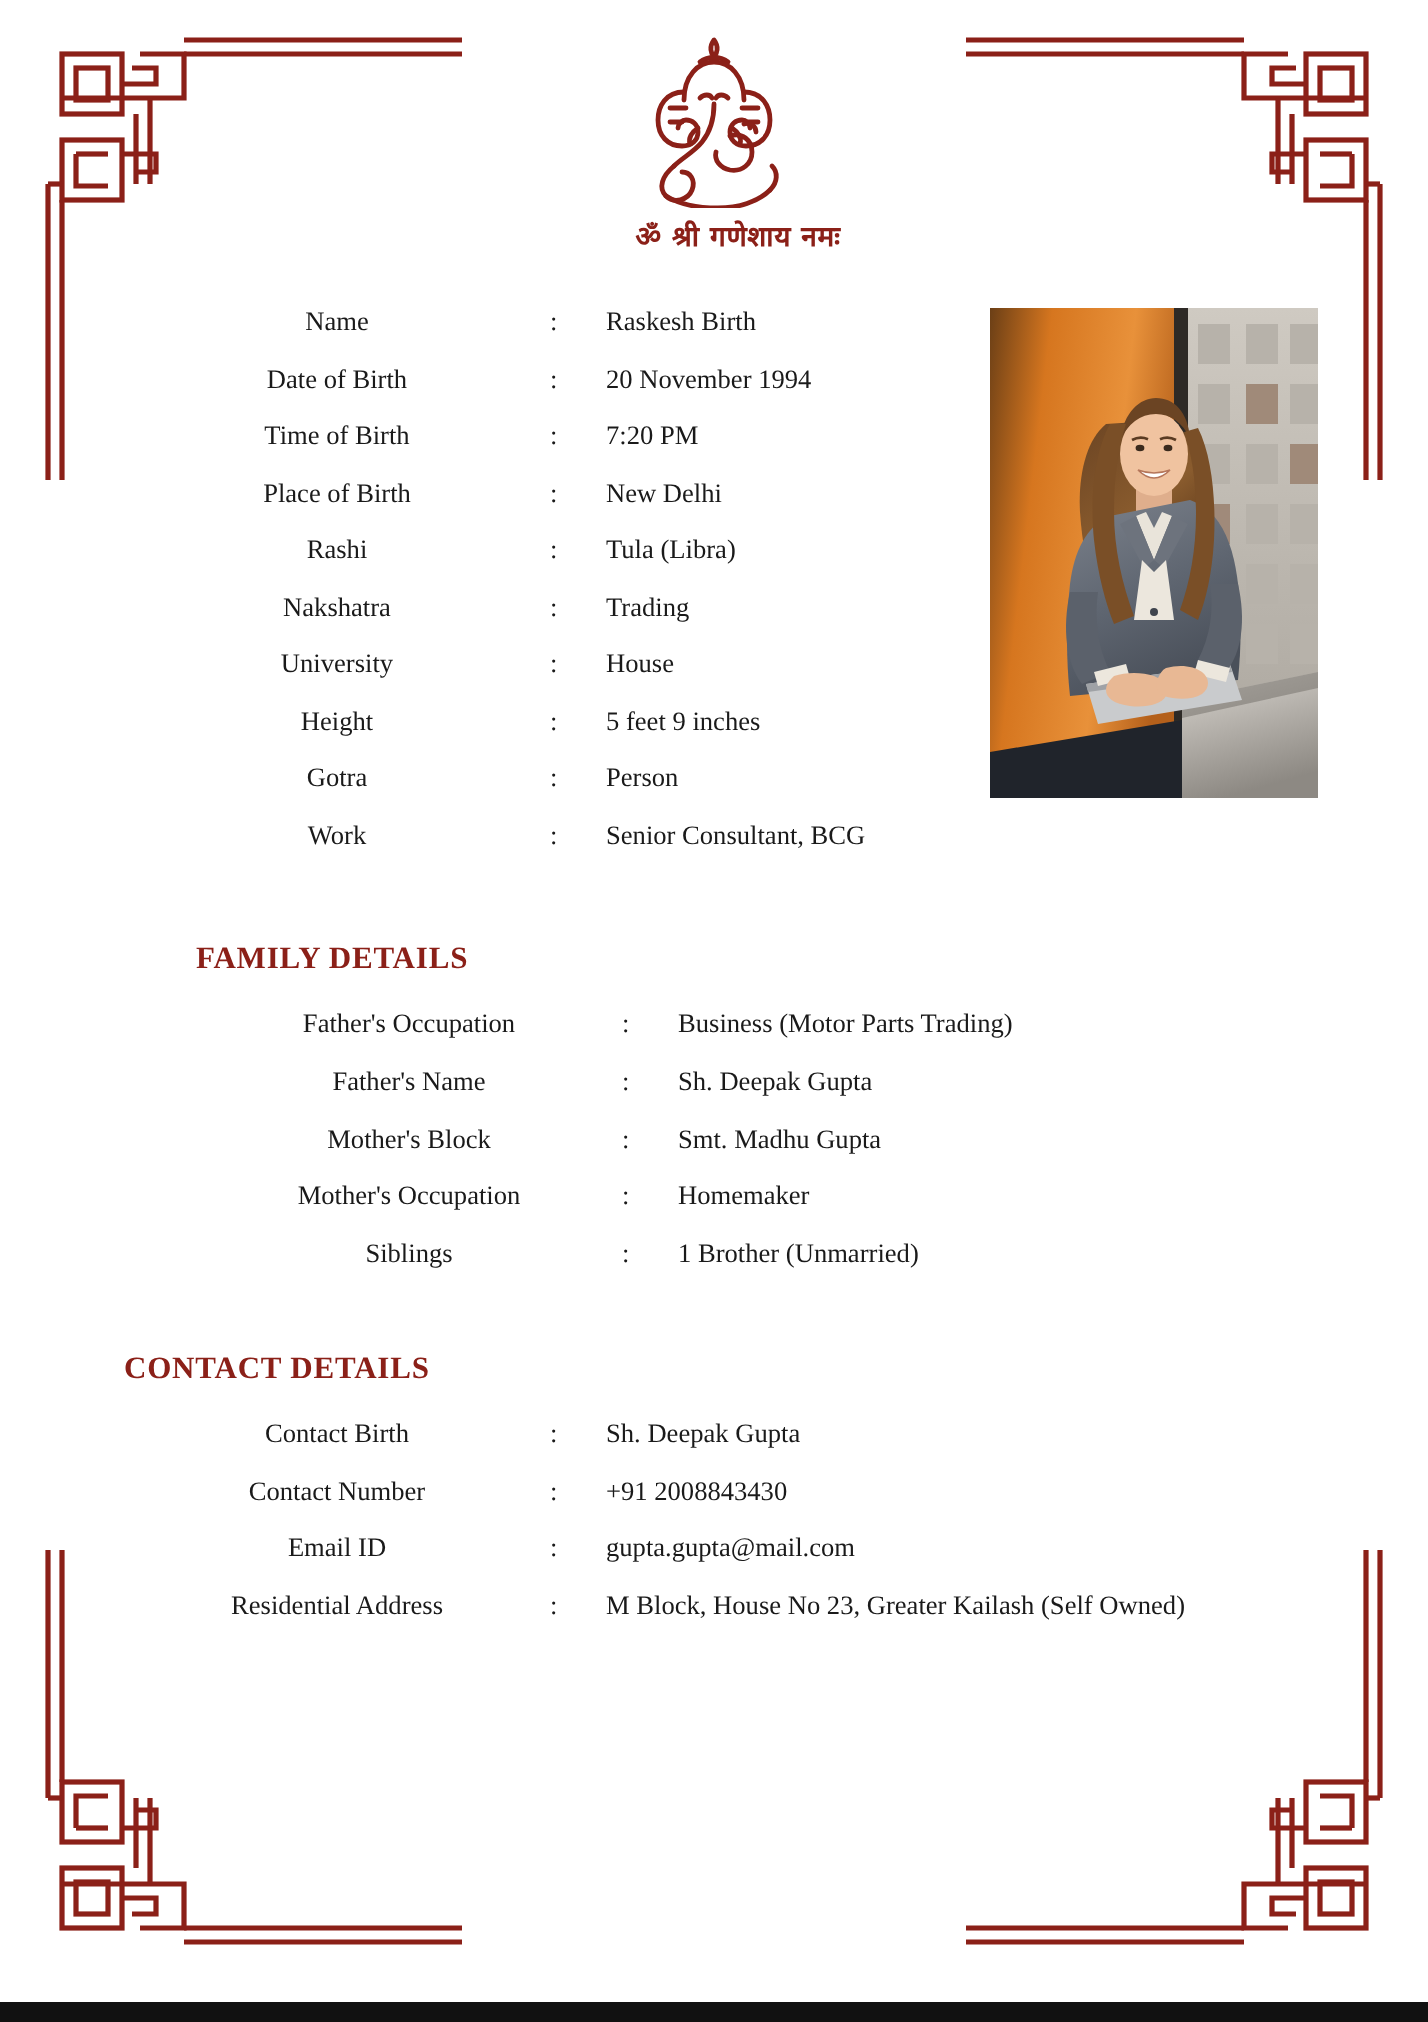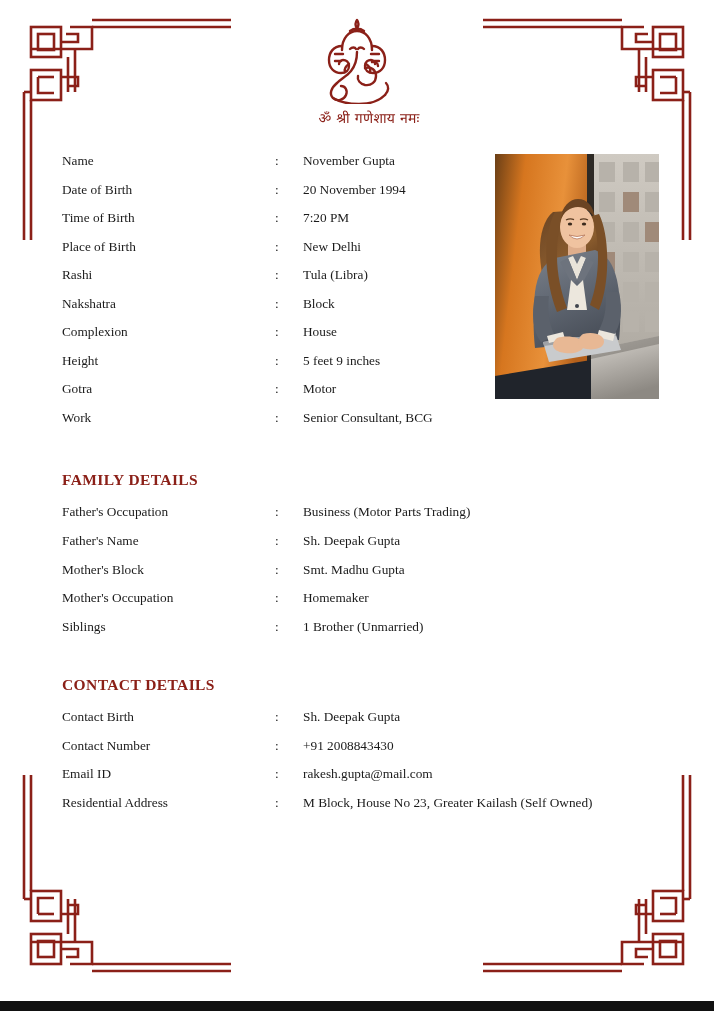--- a/index.html
+++ b/index.html
@@ -46,56 +46,56 @@
     text-align: center;
   }
   .ganesha {
     display: block;
     margin: 0 auto;
   }
   .mantra {
     margin-top: 4px;
     font-family: "DejaVu Sans", sans-serif;
     font-size: 14px;
-    font-weight: normal;
+    font-weight: bold;
     color: #8B2018;
     letter-spacing: 0.3px;
     margin-left: 24px;
   }
 
   
   .content {
     position: absolute;
     left: 62px;
     top: 152px;
     width: 600px;
   }
   .section-title {
     color: #8B2018;
     font-size: 15.5px;
     font-weight: bold;
     letter-spacing: 0.4px;
     margin: 0 0 14px 0;
   }
   .section + .section { margin-top: 30px; }
-  .section-family { margin-top: 34px !important; }
+  .section-family { margin-top: 34px !important; margin-left: 36px; }
   .section-contact { margin-top: 30px !important; }
 
   table.details {
     border-collapse: collapse;
     width: 100%;
   }
   table.details td {
     font-size: 13.3px;
     color: #1a1a1a;
     padding: 0 0 11px 0;
     vertical-align: top;
     line-height: 1.32;
   }
-  td.label { width: 213px; white-space: nowrap; }
+  td.label { width: 213px; white-space: nowrap; text-align: center; }
   td.colon { width: 28px; }
   td.value { white-space: pre-line; }
 
   
   .photo {
     position: absolute;
     left: 495px;
     top: 154px;
     width: 164px;
     height: 245px;
@@ -342,21 +342,21 @@
   </div>
 
   <div class="content">
 
     <div class="section">
       <table class="details">
         <tbody>
           <tr>
             <td class="label">Name</td>
             <td class="colon">:</td>
-            <td class="value">November Gupta</td>
+            <td class="value">Raskesh Birth</td>
           </tr>
           <tr>
             <td class="label">Date of Birth</td>
             <td class="colon">:</td>
             <td class="value">20 November 1994</td>
           </tr>
           <tr>
             <td class="label">Time of Birth</td>
             <td class="colon">:</td>
             <td class="value">7:20 PM</td>
@@ -367,36 +367,36 @@
             <td class="value">New Delhi</td>
           </tr>
           <tr>
             <td class="label">Rashi</td>
             <td class="colon">:</td>
             <td class="value">Tula (Libra)</td>
           </tr>
           <tr>
             <td class="label">Nakshatra</td>
             <td class="colon">:</td>
-            <td class="value">Block</td>
-          </tr>
-          <tr>
-            <td class="label">Complexion</td>
+            <td class="value">Trading</td>
+          </tr>
+          <tr>
+            <td class="label">University</td>
             <td class="colon">:</td>
             <td class="value">House</td>
           </tr>
           <tr>
             <td class="label">Height</td>
             <td class="colon">:</td>
             <td class="value">5 feet 9 inches</td>
           </tr>
           <tr>
             <td class="label">Gotra</td>
             <td class="colon">:</td>
-            <td class="value">Motor</td>
+            <td class="value">Person</td>
           </tr>
           <tr>
             <td class="label">Work</td>
             <td class="colon">:</td>
             <td class="value">Senior Consultant, BCG</td>
           </tr>
         </tbody>
       </table>
     </div>
 
@@ -443,21 +443,21 @@
             <td class="value">Sh. Deepak Gupta</td>
           </tr>
           <tr>
             <td class="label">Contact Number</td>
             <td class="colon">:</td>
             <td class="value">+91 2008843430</td>
           </tr>
           <tr>
             <td class="label">Email ID</td>
             <td class="colon">:</td>
-            <td class="value">rakesh.gupta@mail.com</td>
+            <td class="value">gupta.gupta@mail.com</td>
           </tr>
           <tr>
             <td class="label">Residential Address</td>
             <td class="colon">:</td>
             <td class="value">M Block, House No 23, Greater Kailash (Self Owned)</td>
           </tr>
         </tbody>
       </table>
     </div>
 

